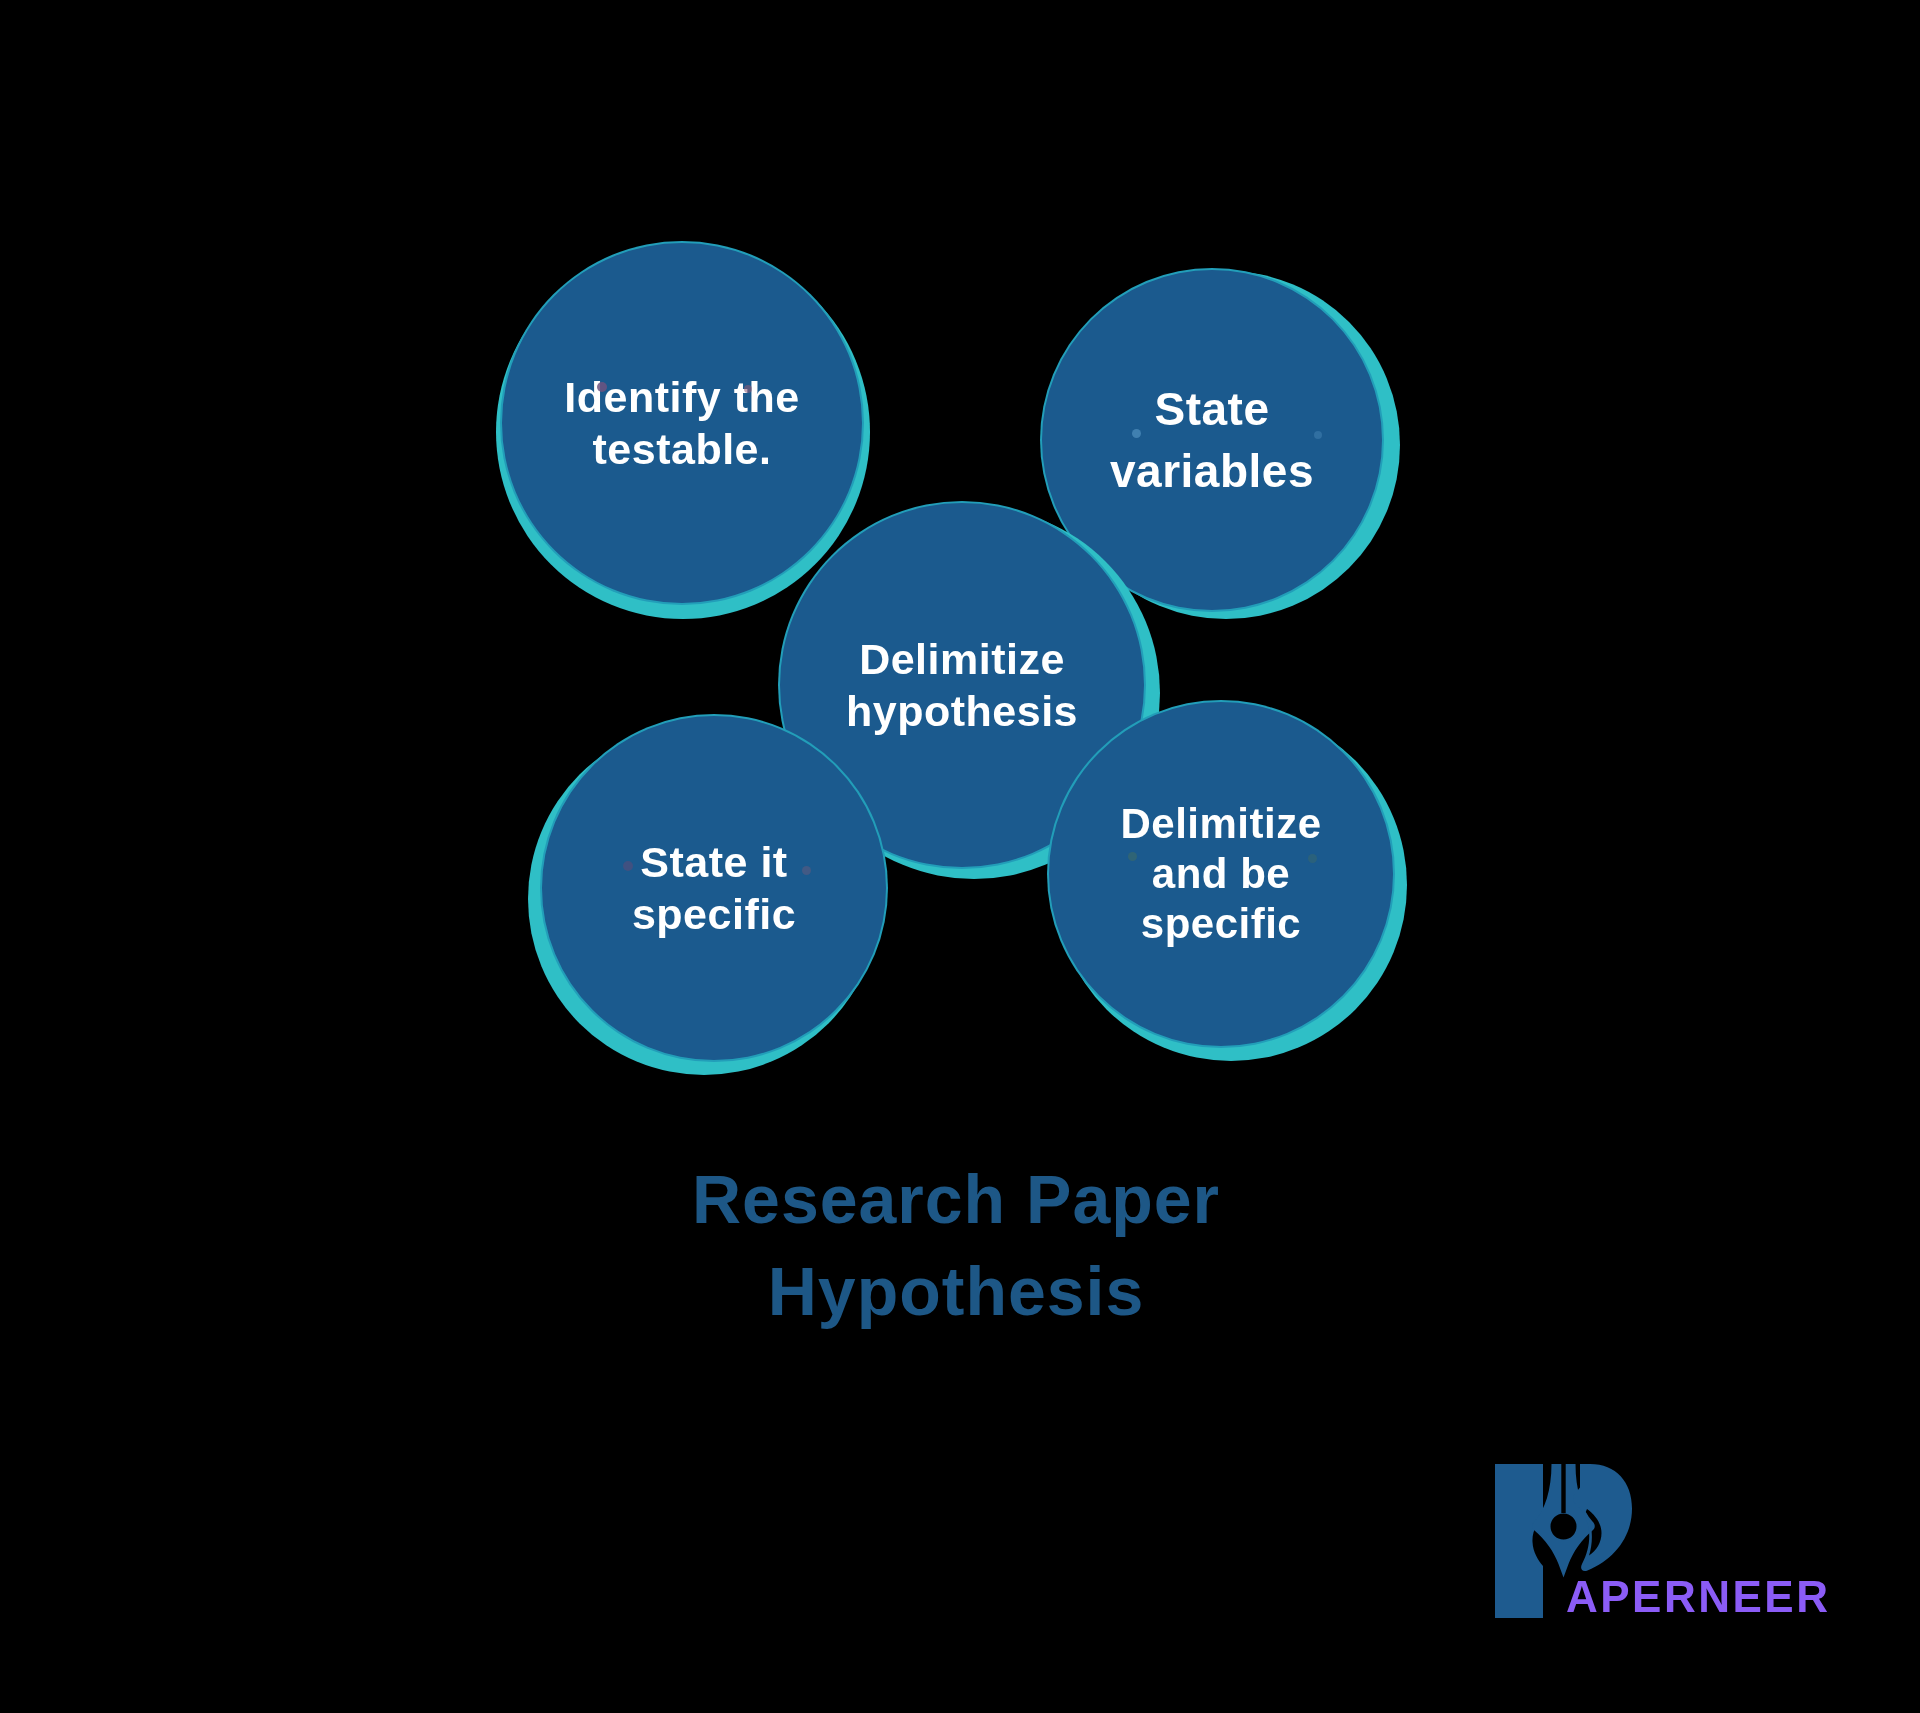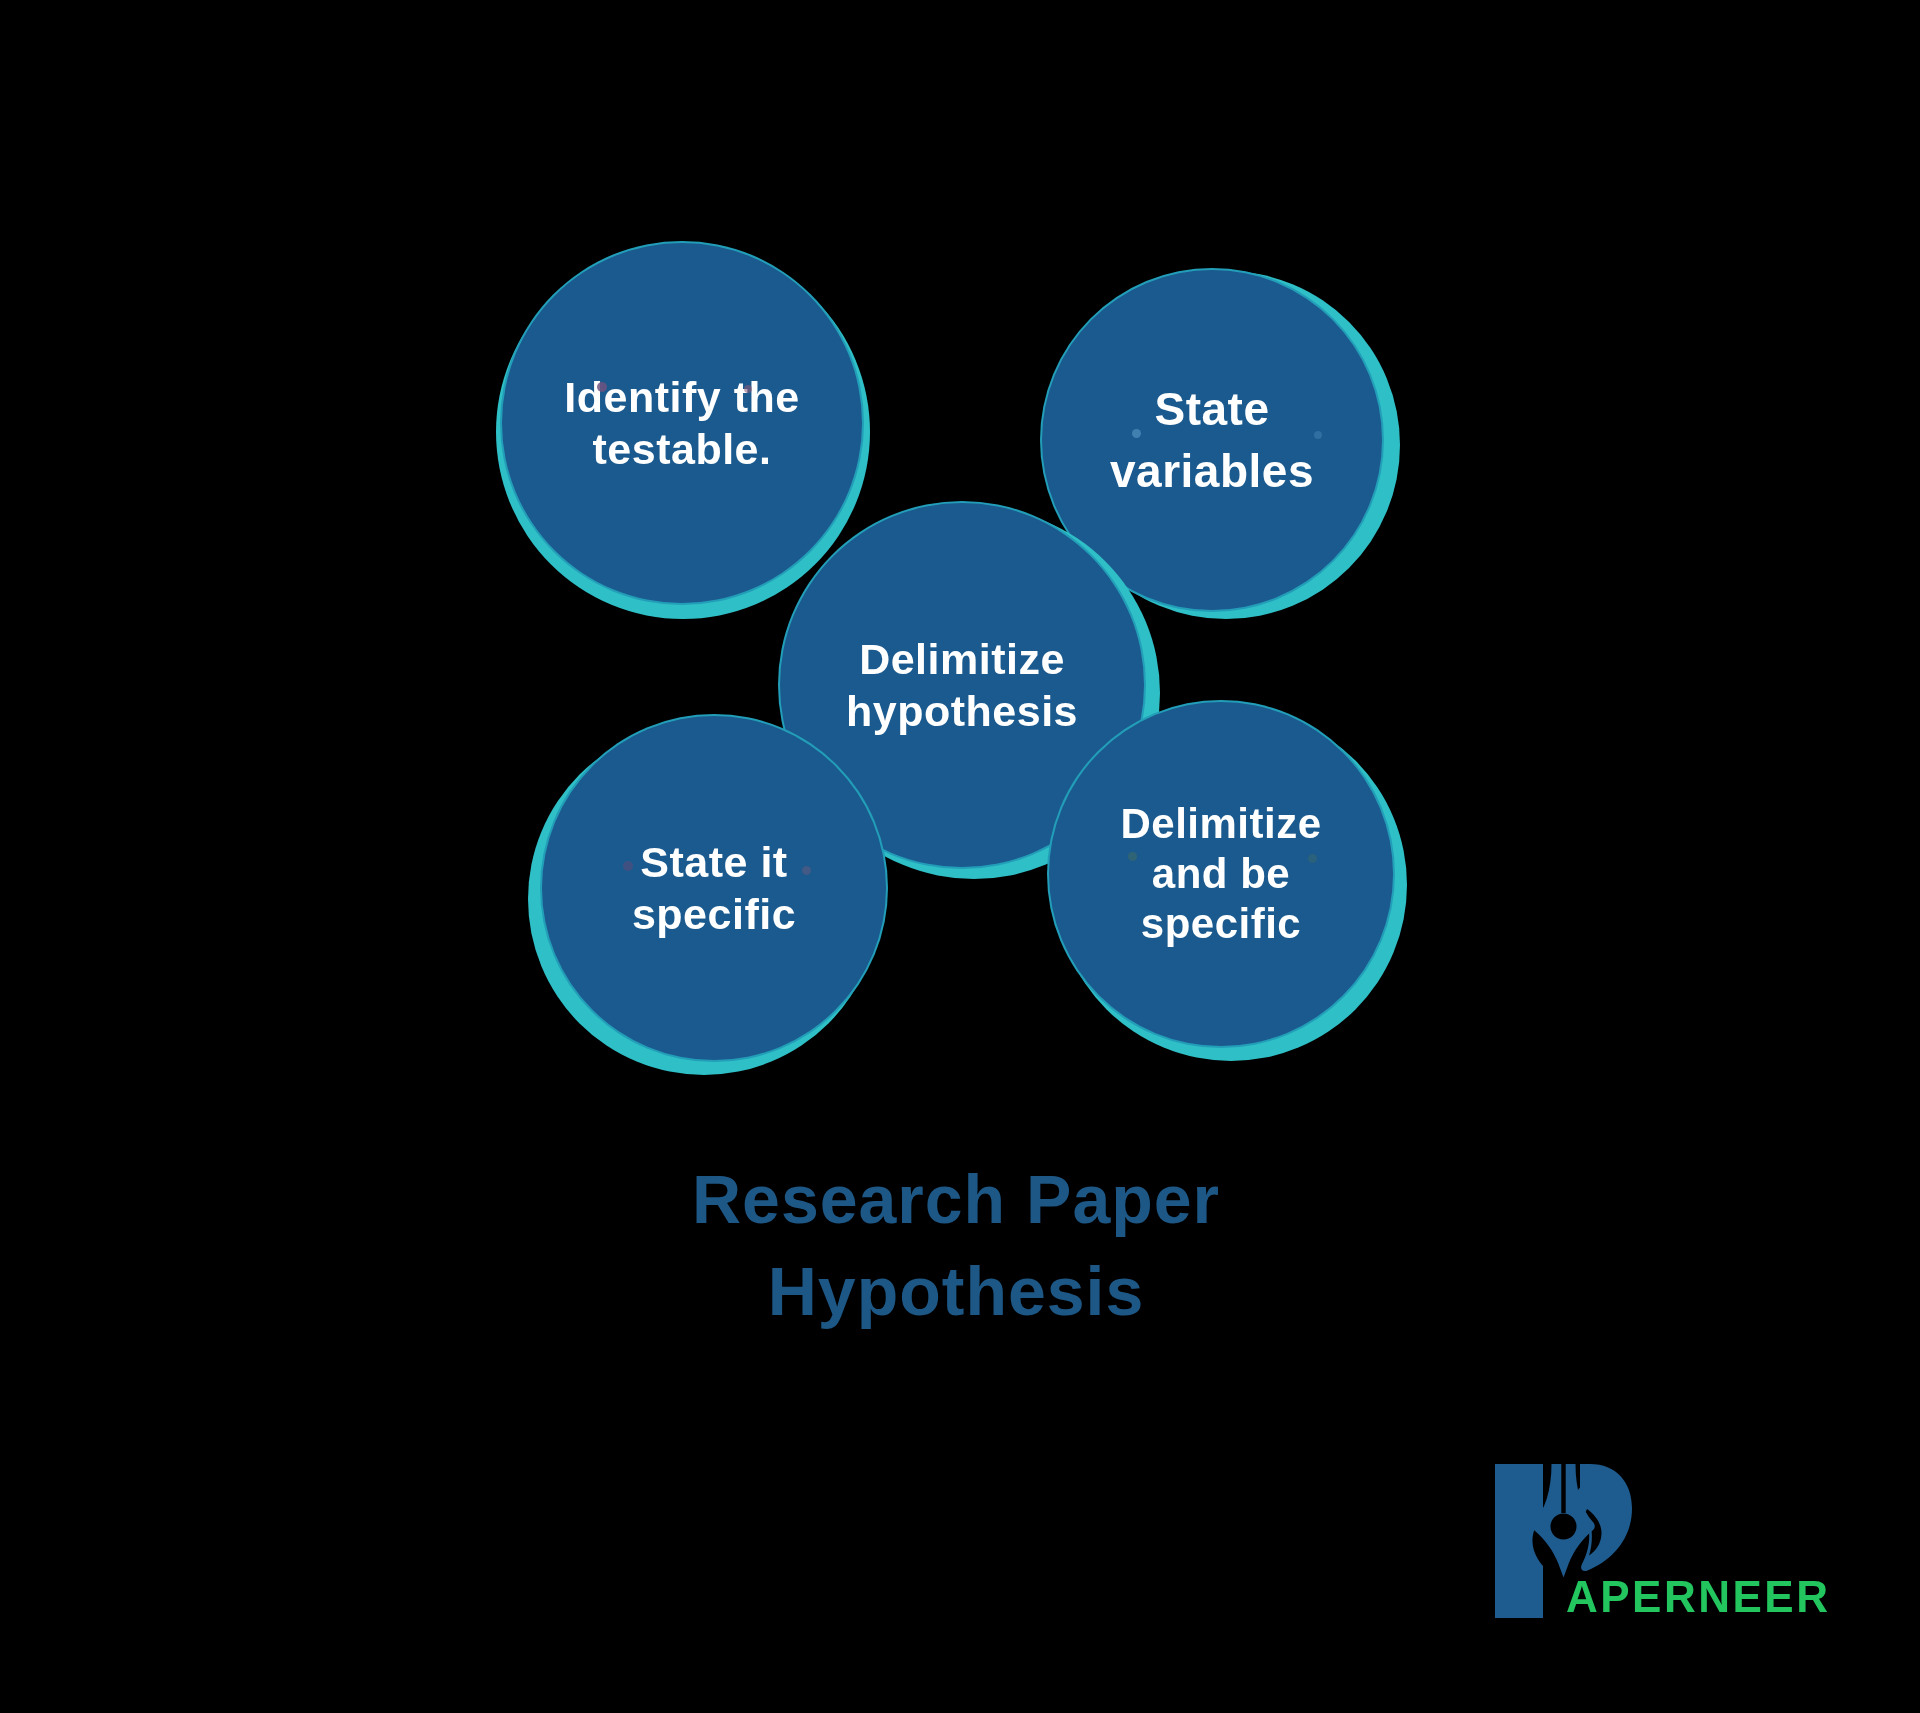--- a/index.html
+++ b/index.html
@@ -43,21 +43,21 @@
     text-align:center;
     color:#1d5786;
     font-size:68px;line-height:92px;font-weight:bold;
     letter-spacing:1px;
   }
   
   #logo{position:absolute;left:1495px;top:1463px;width:370px;height:158px;}
   #logo svg{position:absolute;left:0;top:0;}
   #logo .wordmark{
     position:absolute;left:71px;top:112px;
-    color:#22c55e;
+    color:#8b5cf6;
     font-size:44px;line-height:44px;font-weight:bold;
     letter-spacing:2.5px;
     white-space:nowrap;
   }
 </style>
 </head>
 <body>
 
 <div id="stage">
 

